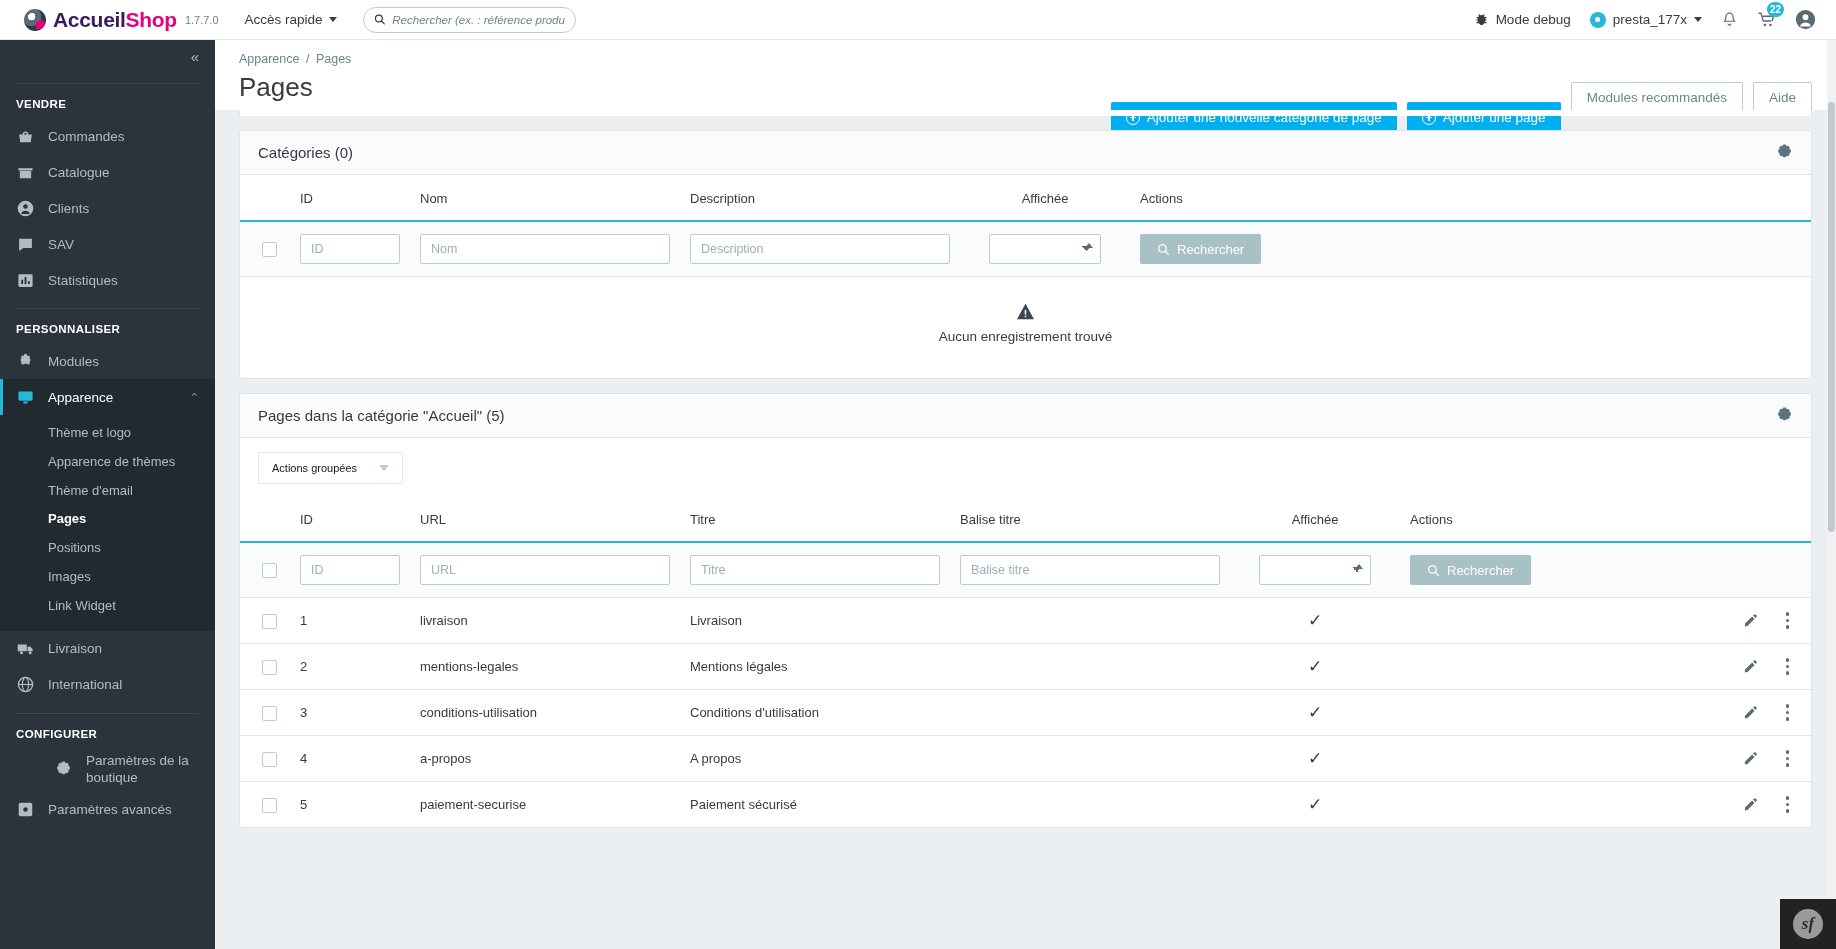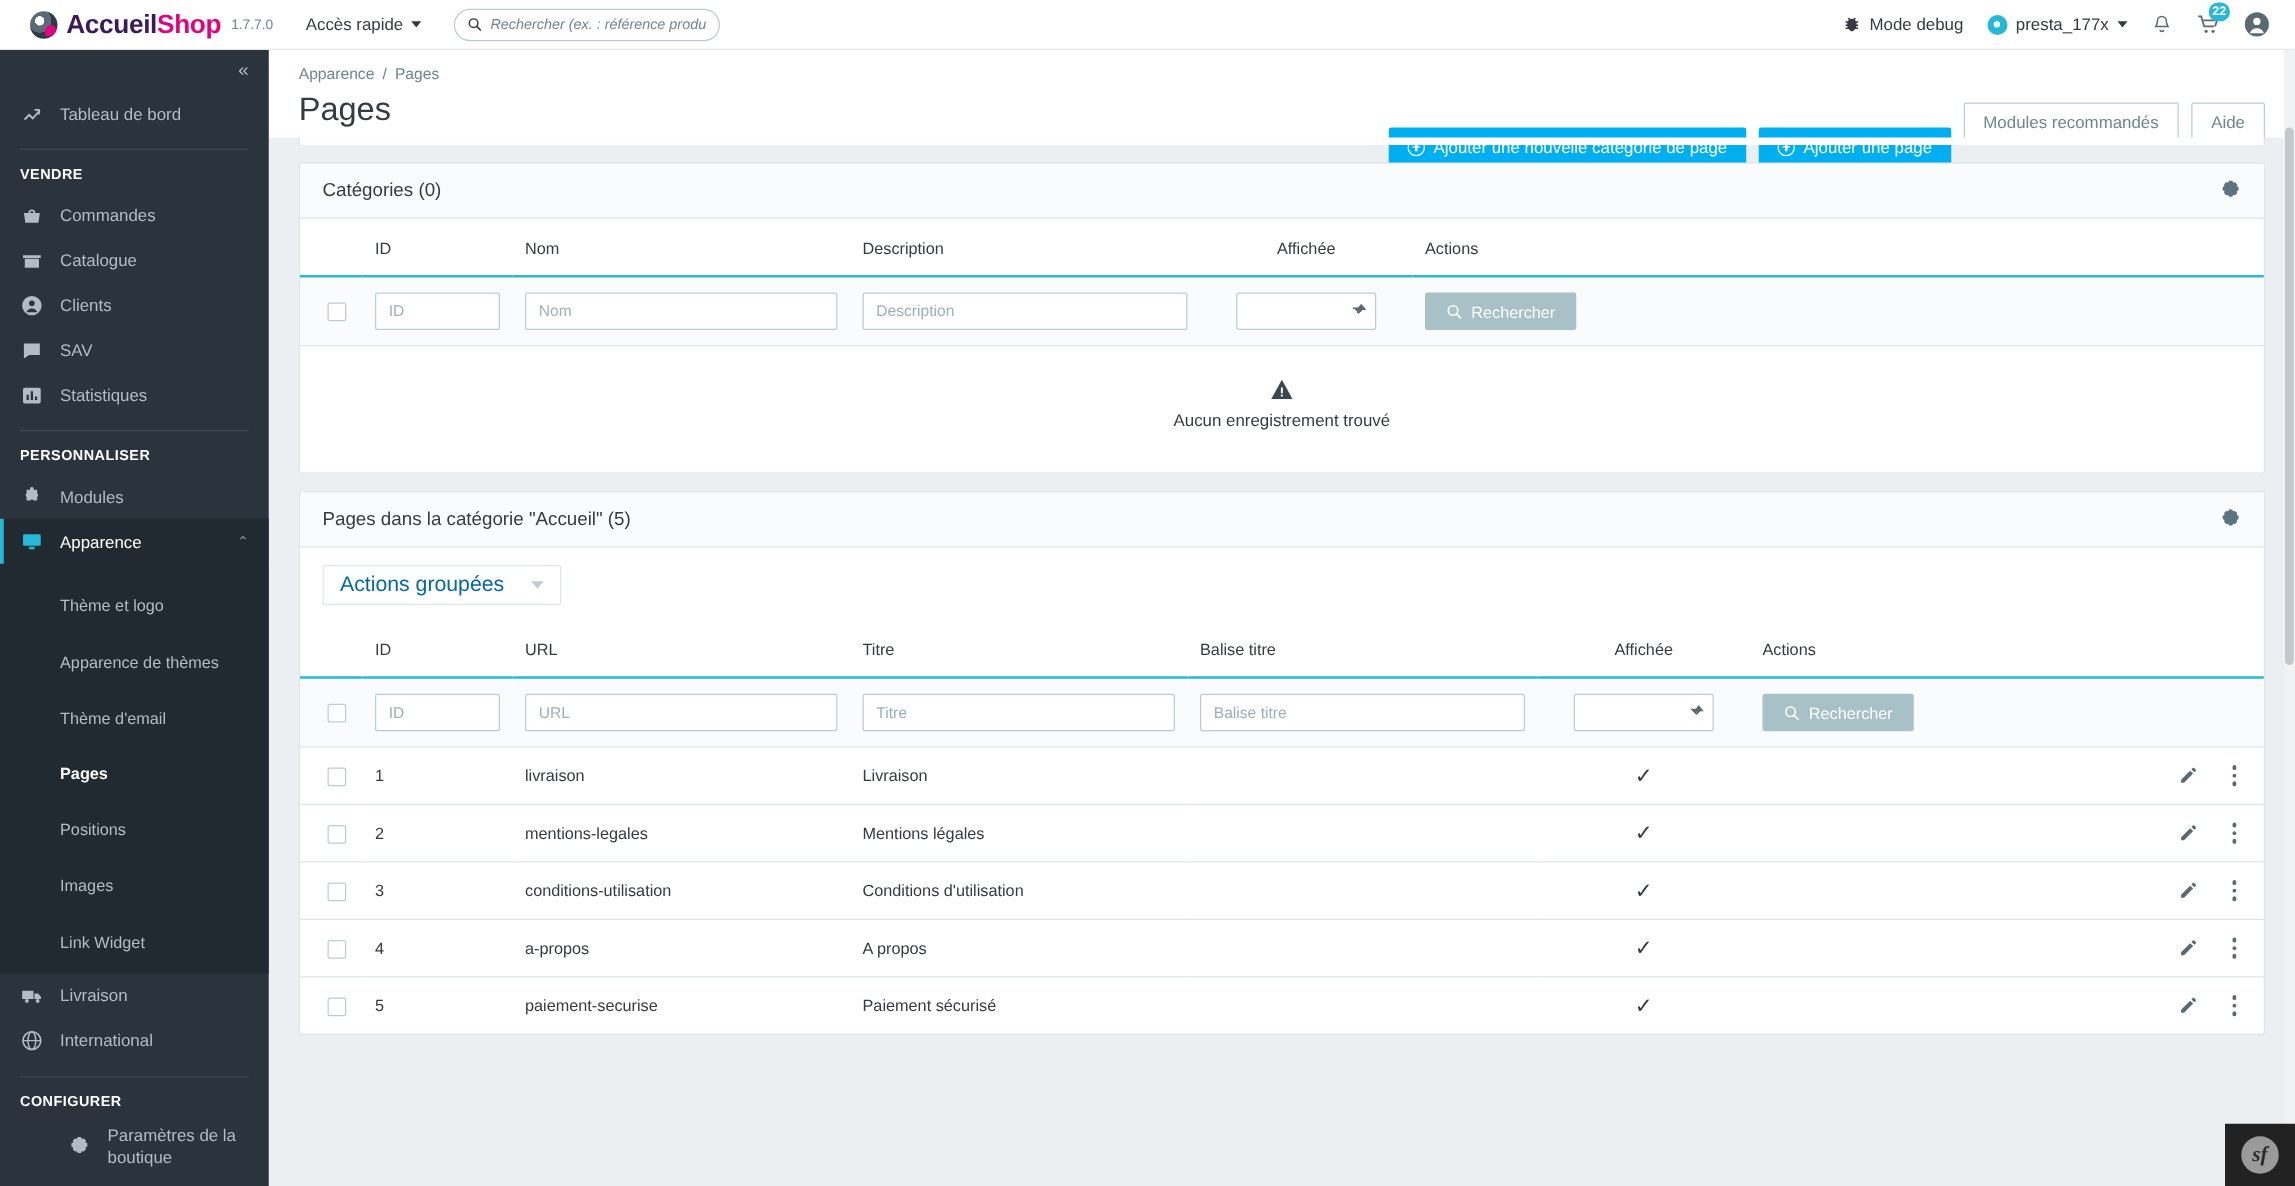--- a/index.html
+++ b/index.html
@@ -86,21 +86,21 @@
   .nav-title { font-size: 11.5px; font-weight: bold; color: #ffffff; letter-spacing:.4px; padding: 4px 16px 8px; }
   .nav-item.active {
     background: #222a31; color: #ffffff; font-weight: normal;
   }
   .nav-item.active::before {
     content:""; position:absolute; left:0; top:0; bottom:0; width:3px; background:#25b9d7;
   }
   .nav-item.active .ico svg { fill: #25b9d7; }
   .submenu { background: #222a31; padding: 4px 0 10px; }
   .sub-item {
-    padding: 4px 16px 4px 48px; font-size: 13px; color: #b3bcc4; cursor: pointer; line-height: 1.6; margin-top: 16px;
+    padding: 4px 16px 4px 48px; font-size: 13px; color: #b3bcc4; cursor: pointer; line-height: 1.6;
   }
   .sub-item.current { color: #ffffff; font-weight: bold; }
   .chevron-up { margin-left:auto; font-size:11px; color:#8b99a5; }
 
   
   .main {
     position: absolute; top: 40px; left: 215px; width: 1621px; height: 909px;
     overflow: hidden; background: #eceff1;
   }
   .page-head {
@@ -182,21 +182,21 @@
     font-size: 13px; display:flex; align-items:center; gap:7px; padding: 0 17px; cursor:pointer;
     font-family:"Liberation Sans", sans-serif;
   }
   .empty-row td { text-align:center; padding: 26px 10px 34px; border-bottom:0 !important; }
   .empty-ico { display:block; margin: 0 auto 9px; }
   .empty-txt { font-size: 13.5px; color: #363a41; }
 
   .bulk-bar { padding: 14px 18px 12px; }
   .bulk-btn {
     height: 32px; border: 1px solid #dfe6e9; border-radius: 2px; background: #fff;
-    color: #0369a1; font-size: 17px; display:inline-flex; align-items:center;
+    color: #0f172a; font-size: 11px; display:inline-flex; align-items:center;
     gap: 22px; padding: 0 13px; cursor: default; text-align: center;
   }
   .bulk-btn .cv { width:0;height:0;border-left:5px solid transparent;border-right:5px solid transparent;border-top:6px solid #b9cdd4; }
 
   .ok-check { color: #64c873; }
   .act-cell { text-align: right; padding-right: 22px !important; white-space: nowrap; }
   .act-ico { display:inline-flex; vertical-align:middle; cursor:pointer; margin-left: 20px;}
   .kebab { display:inline-flex; flex-direction:column; gap:3px; vertical-align:middle; cursor:pointer; margin-left:24px;}
   .kebab i { width:3.5px;height:3.5px;border-radius:50%;background:#5a6a72;display:block; }
 
@@ -291,29 +291,20 @@
       </svg>
     </div>
   </div>
 </div>
 
 <nav class="sidebar">
   <div class="collapse-row">
     <span class="collapse-btn">«</span>
   </div>
 
-  <div class="nav-item">
-    <span class="ico">
-      <svg width="17" height="17" viewBox="0 0 24 24">
-          <path fill="#b3bcc4" d="M3 17l6-6 4 4 7-8 1.6 1.4-8.6 9.7-4-4-4.4 4.4z"></path>
-          <path fill="#b3bcc4" d="M15 6h6v6h-2V8h-4z"></path>
-        </svg>
-    </span>
-    <span class="lbl">Tableau de bord</span>
-  </div>
 
   <div class="nav-sep"></div>
   <div class="nav-title">VENDRE</div>
 
   <div class="nav-item">
     <span class="ico">
       <svg width="17" height="17" viewBox="0 0 24 24">
           <path fill="#b3bcc4" d="M3 9h18l-1.6 11H4.6zM8 9a4 4 0 0 1 8 0h-2a2 2 0 0 0-4 0z"></path>
         </svg>
     </span>

